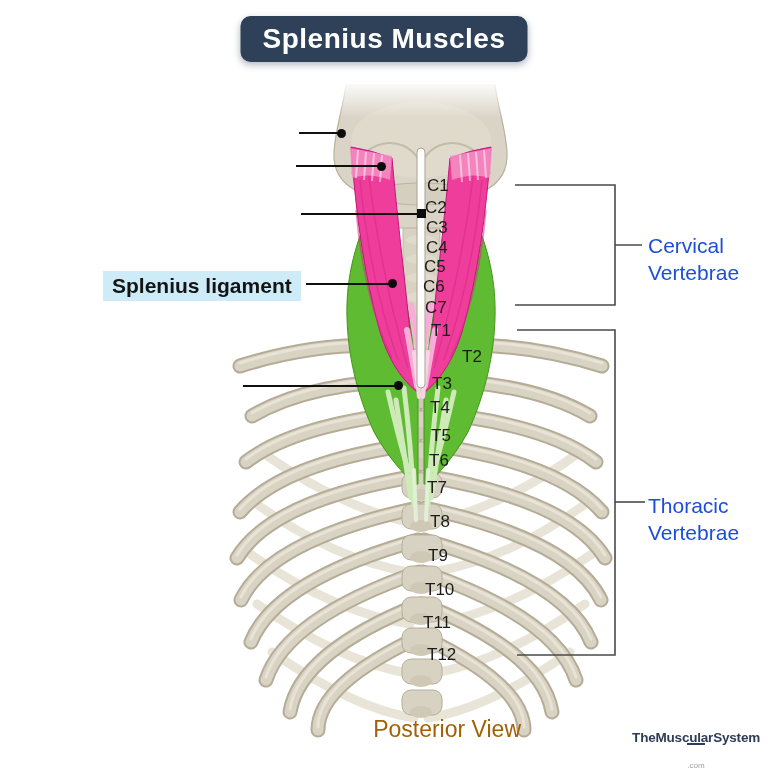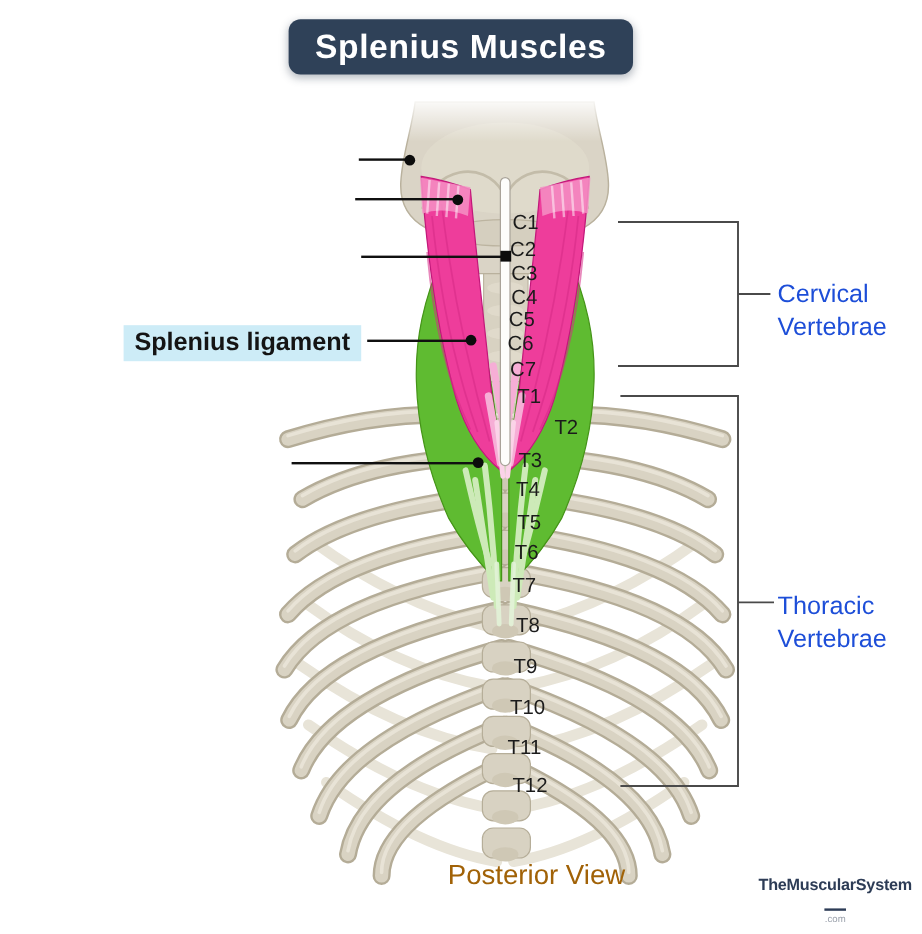--- a/index.html
+++ b/index.html
@@ -20,21 +20,21 @@
   .lbl.hl{background:var(--hl);font-weight:bold;padding:3px 9px;}
   .lead{position:absolute;height:2px;background:#101010;}
   .dot{position:absolute;width:9px;height:9px;border-radius:50%;background:#0c0c0c;}
   .sq{position:absolute;width:9px;height:9px;background:#0c0c0c;}
   .rlabel{position:absolute;font-size:21px;color:#1d4ed8;line-height:27px;white-space:pre-line;}
   .vlabel{position:absolute;font-size:17px;color:#1b1b1b;letter-spacing:0px;}
   .caption{position:absolute;font-size:23px;color:#a16207;width:200px;text-align:right;}
   .watermark{position:absolute;right:8px;bottom:6px;text-align:center;line-height:13px;}
   .watermark .site{font-size:13.5px;font-weight:bold;color:var(--wm);letter-spacing:-.2px;}
   .watermark .tld{display:inline-block;font-size:8px;color:#9aa0ab;border-top:2px solid var(--wm);
-    padding-top:0;margin-top:14px;}
+    padding-top:14px;margin-top:0;}
   .wmrow2{margin-top:-1px;}
 </style>
 </head>
 <body>
 
 <div class="stage">
 
   <svg width="768" height="778" viewBox="0 0 768 778">
     <defs>
       <linearGradient id="fadeTop" x1="0" y1="0" x2="0" y2="1">

